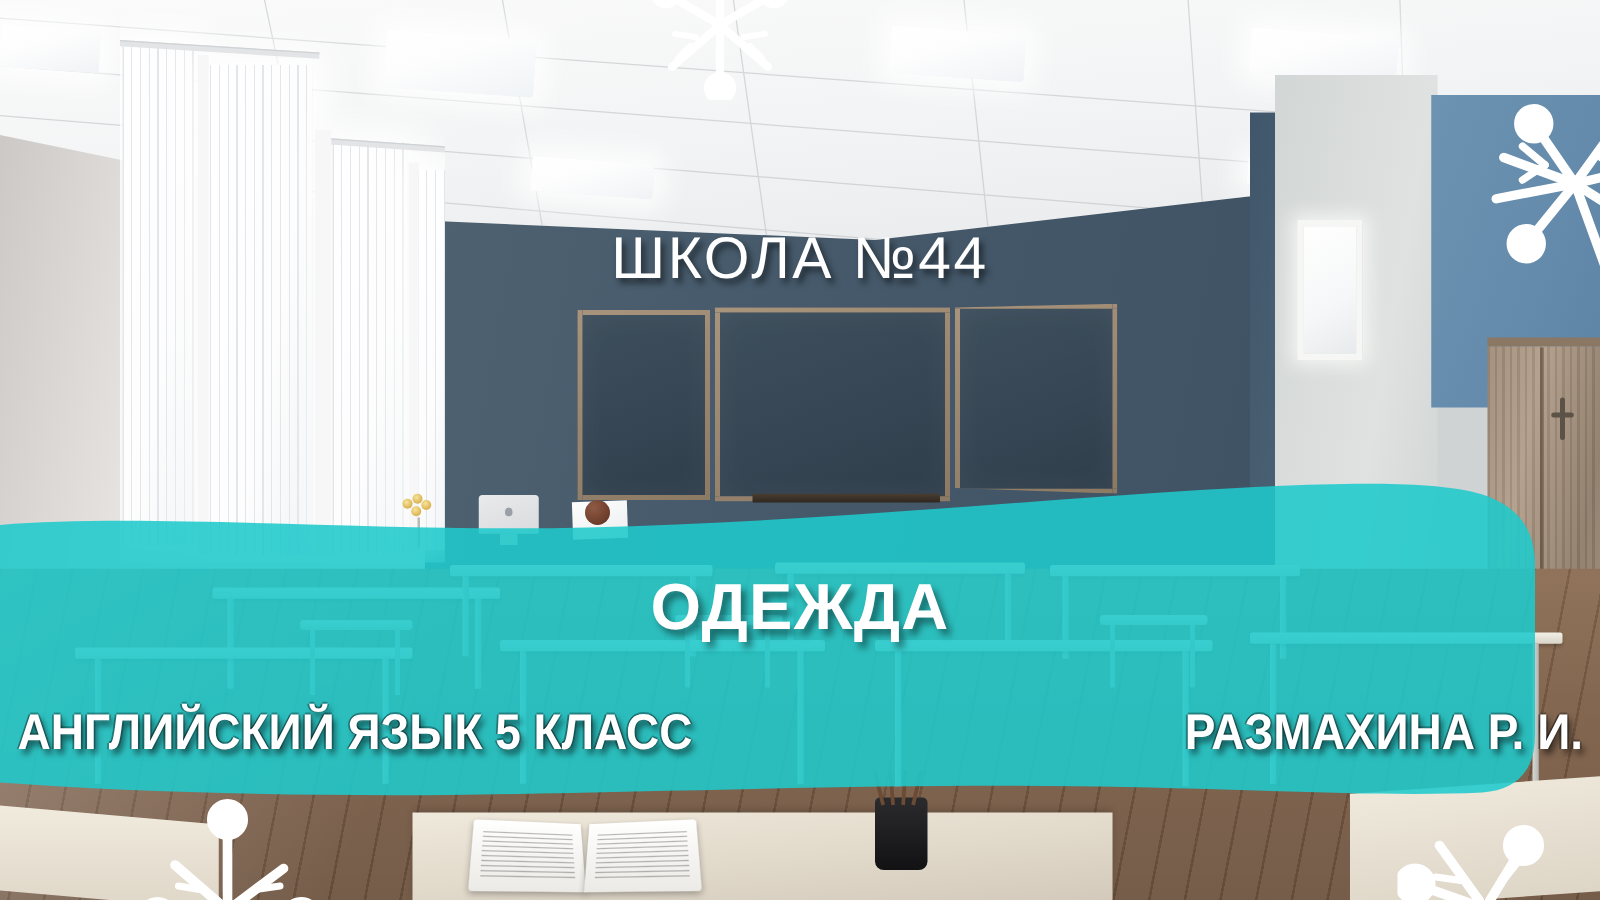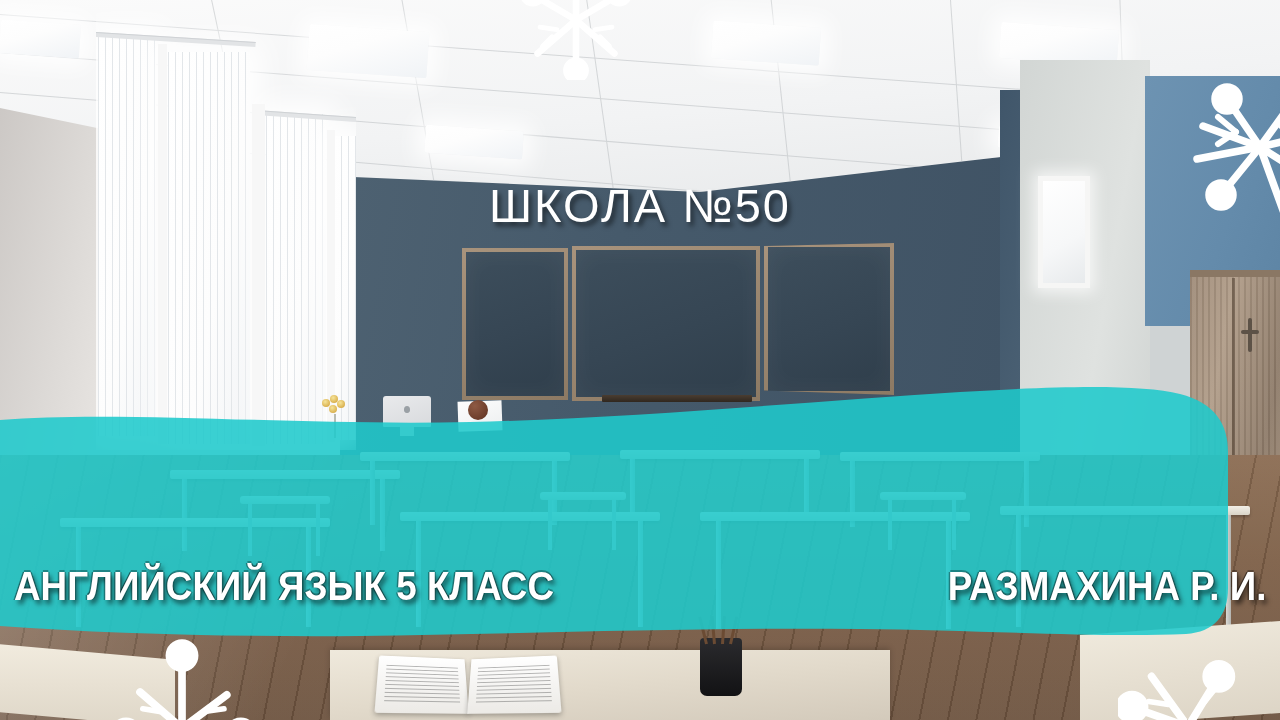--- a/index.html
+++ b/index.html
@@ -431,22 +431,23 @@
                C 1215,23 1228,44 1228,72
                L 1228,208
                C 1228,236 1214,252 1186,254
                C 1100,258 980,250 860,249
                C 700,247 520,254 360,256
                C 240,257 110,254 0,246
                Z" fill="#1FC9CC" fill-opacity="0.88"></path>
     </svg>
   </div>
 
-  <div class="school-title">ШКОЛА №50</div>
-
+  <div class="school-title">ШКОЛА №44</div>
+
+  <div class="main-title">ОДЕЖДА</div>
 
   <div class="subject">АНГЛИЙСКИЙ ЯЗЫК 5 КЛАСС</div>
 
   <div class="teacher">РАЗМАХИНА Р. И.</div>
 
   <div class="snow sf-top">
     <svg viewBox="0 0 100 100">
       <g stroke="#fff" stroke-width="5.5" stroke-linecap="round" fill="#fff">
         <line x1="50" y1="8" x2="50" y2="92"></line>
         <line x1="14" y1="28" x2="86" y2="28"></line>

